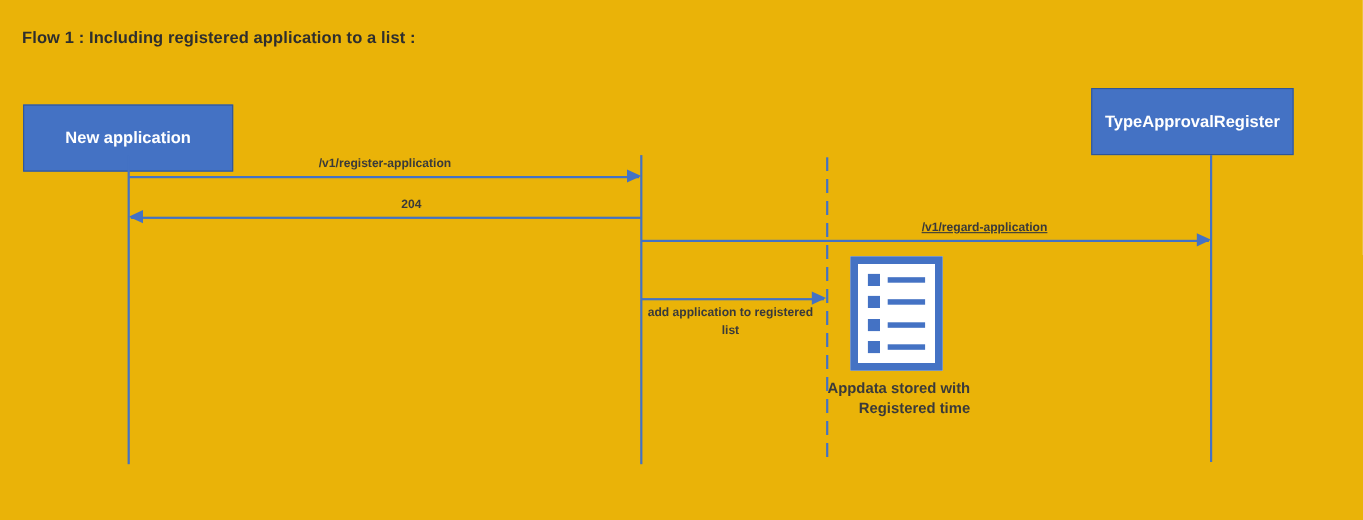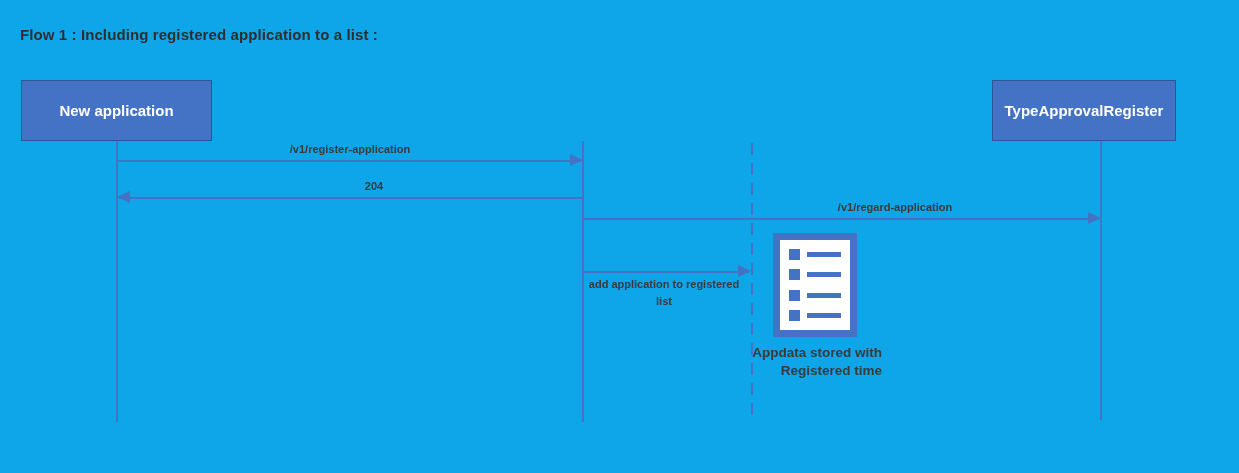--- a/index.html
+++ b/index.html
@@ -3,34 +3,34 @@
 <meta charset="utf-8">
 <style>
   :root{
     --actor-fill:#4472C4;
     --actor-border:#2F5597;
     --line:#4472C4;
     --text:#3A3A3A;
   }
   html,body{margin:0;padding:0;background:#fff;}
   #stage{
-    position:relative;width:1239px;height:473px;background:#0ea5e9;overflow:hidden;
+    position:relative;width:1239px;height:473px;background:#eab308;overflow:hidden;
     font-family:"Liberation Sans","DejaVu Sans",sans-serif;
   }
   .title{
     position:absolute;left:20px;top:26px;font-size:15px;font-weight:700;color:#2E2E2E;
     letter-spacing:.1px;
   }
   .actor{
     position:absolute;top:80px;height:61px;box-sizing:border-box;
     background:var(--actor-fill);border:1px solid var(--actor-border);
     color:#fff;font-weight:700;font-size:15px;
     display:flex;align-items:center;justify-content:center;
   }
-  #actor-new{left:21px;width:191px;}
+  #actor-new{left:21px;width:191px;margin-top:15px;}
   #actor-registry{left:487px;width:338px;}
   #actor-tar{left:992px;width:184px;}
 
   .lifeline{position:absolute;width:2px;background:var(--line);}
   #ll-new{left:116px;top:141px;height:281px;}
   #ll-registry{left:582px;top:141px;height:281px;}
   #ll-tar{left:1100px;top:141px;height:279px;}
   #ll-dashed{
     left:751px;top:143px;height:277px;background:none;
     background-image:repeating-linear-gradient(to bottom,var(--line) 0 12px,transparent 12px 20px);
@@ -45,21 +45,21 @@
   #msg-204{left:117px;top:191px;width:466px;}
   #msg-regard{left:583px;top:212px;width:518px;}
   #msg-add{left:583px;top:265px;width:168px;}
 
   .msg-label{
     position:absolute;font-size:11px;font-weight:700;color:var(--text);
     text-align:center;line-height:17px;
   }
   #lbl-register{left:117px;width:466px;top:141px;}
   #lbl-204{left:117px;width:514px;top:178px;}
-  #lbl-regard{left:700px;width:390px;top:199px;}
+  #lbl-regard{left:700px;width:390px;top:199px;text-decoration:underline;}
   #lbl-add{left:587px;width:154px;top:276px;}
 
   .note-icon{
     position:absolute;left:773px;top:233px;width:84px;height:104px;box-sizing:border-box;
     background:#fff;border:7px solid var(--line);
     padding:9px 9px;display:flex;flex-direction:column;justify-content:space-between;
   }
   .note-icon .row{display:flex;align-items:center;gap:7px;}
   .note-icon .bullet{width:11px;height:11px;background:var(--line);}
   .note-icon .rule{flex:1;height:5px;background:var(--line);}

